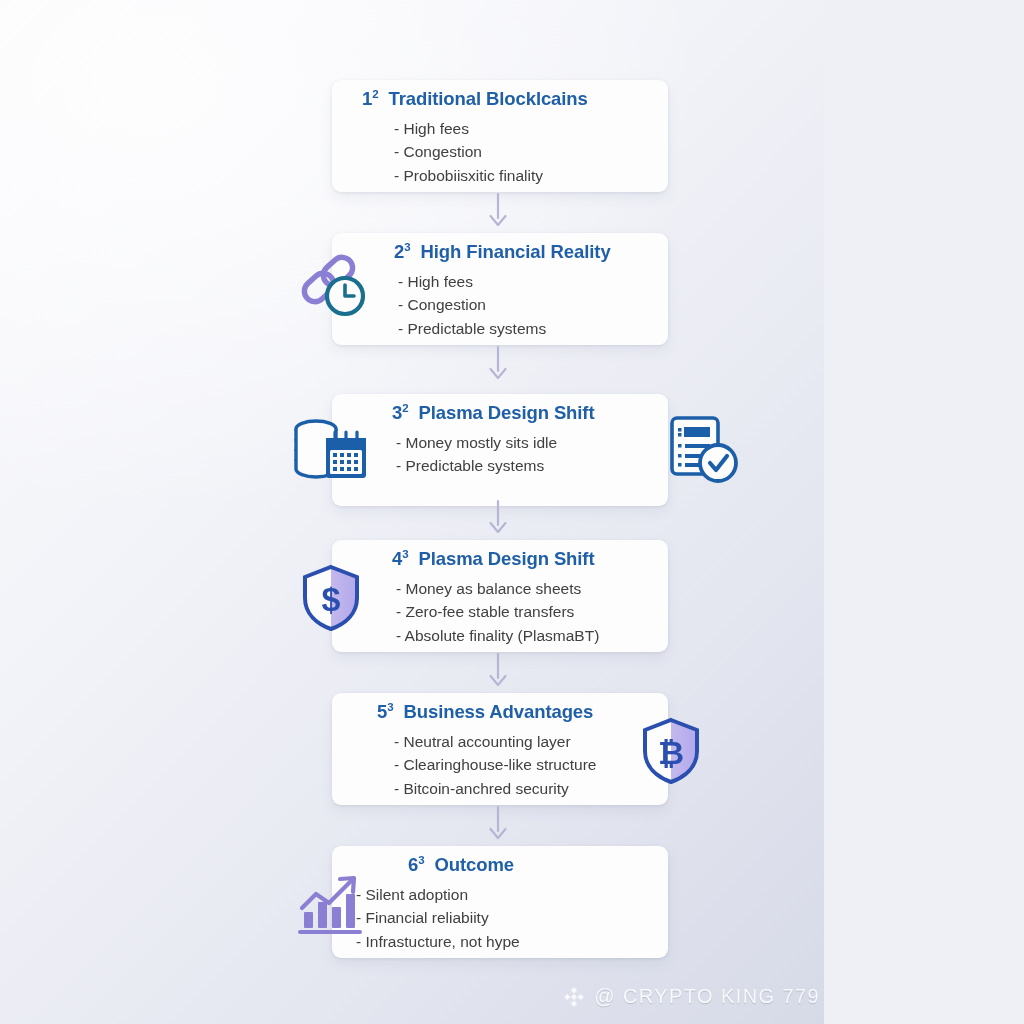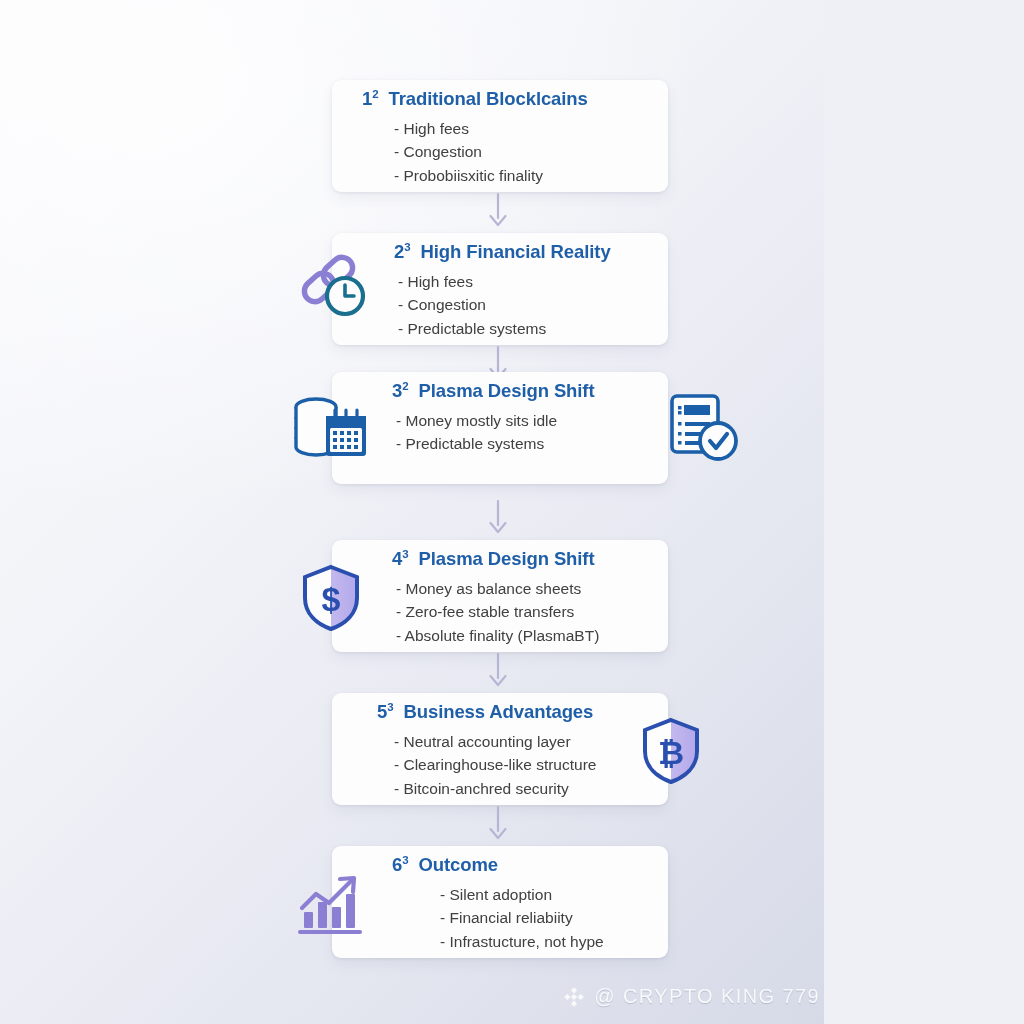--- a/index.html
+++ b/index.html
@@ -96,22 +96,22 @@
 
   .c4 { left: 332px; }
   .c4 .card-title { padding-left: 60px; }
   .c4 .bullets    { padding-left: 64px; }
 
   .c5 { left: 332px; }
   .c5 .card-title { padding-left: 45px; }
   .c5 .bullets    { padding-left: 62px; }
 
   .c6 { left: 332px; }
-  .c6 .card-title { padding-left: 60px; }
-  .c6 .bullets    { padding-left: 80px; margin-left: 28px; }
+  .c6 .card-title { padding-left: 76px; }
+  .c6 .bullets    { padding-left: 24px; }
 
   
   .connector {
     position: absolute;
     left: 482px;
     width: 32px;
     height: 38px;
   }
 
   
@@ -194,21 +194,21 @@
       </div>
     </div>
 
     <div class="connector" style="top:265px">
       <svg width="32" height="38" viewBox="0 0 32 38">
         <line x1="16" y1="2" x2="16" y2="26" stroke="#b6b6d4" stroke-width="2.2" stroke-linecap="round"></line>
         <path d="M8.5 24 L16 33 L23.5 24" fill="none" stroke="#b6b6d4" stroke-width="2.2" stroke-linecap="round" stroke-linejoin="round"></path>
       </svg>
     </div>
 
-    <div class="step" style="position:absolute; top:292px">
+    <div class="step" style="position:absolute; top:314px">
       <div class="card c3">
 
         <div class="icon" style="left:-42px; top:22px">
           <svg width="80" height="68" viewBox="0 0 80 68">
             <g stroke="#1b5fa9" stroke-width="3.4" fill="#fdfdfe">
               <ellipse cx="26" cy="13" rx="20" ry="8"></ellipse>
               <path d="M6 13 v10 a20 8 0 0 0 40 0 v-10"></path>
               <path d="M6 23 v10 a20 8 0 0 0 40 0 v-10"></path>
               <path d="M6 33 v10 a20 8 0 0 0 40 0 v-10"></path>
               <path d="M6 43 v10 a20 8 0 0 0 40 0 v-10"></path>

